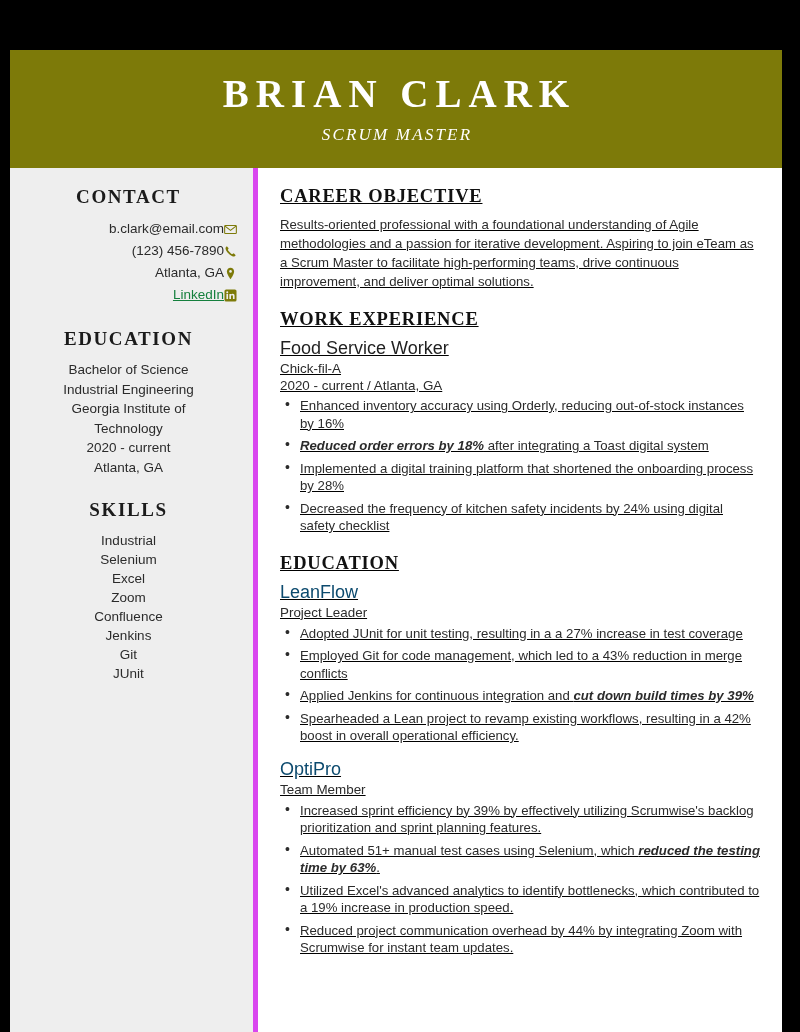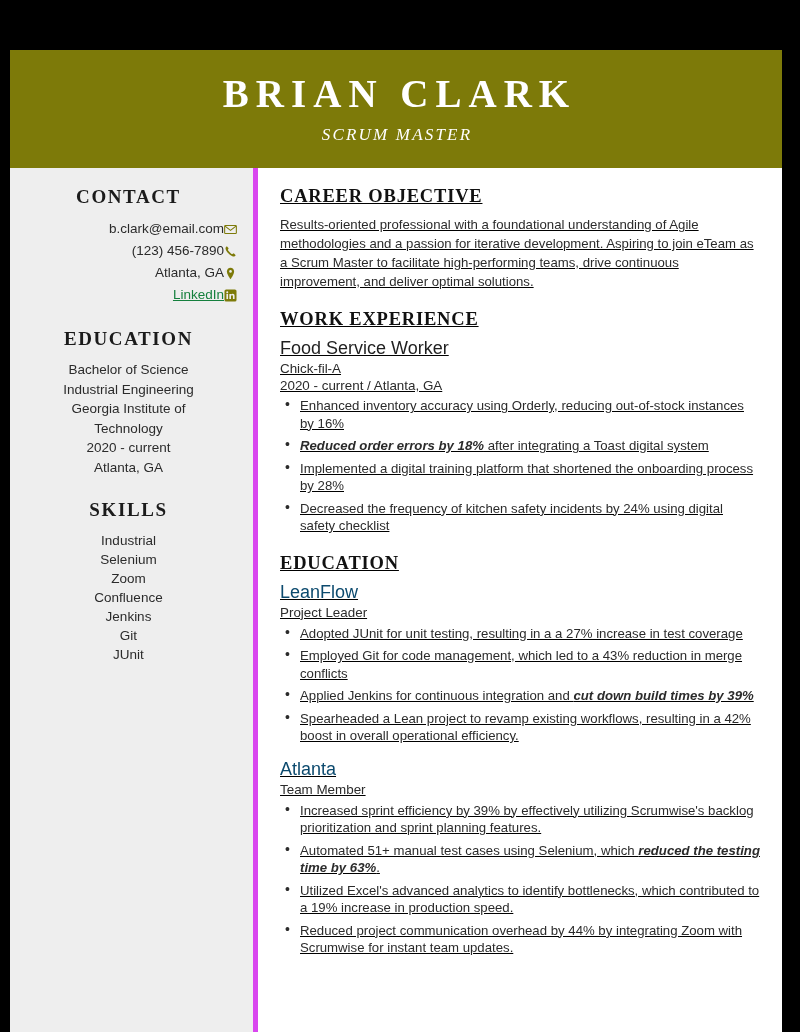--- a/index.html
+++ b/index.html
@@ -244,20 +244,21 @@
         <div class="side-line">Georgia Institute of</div>
         <div class="side-line">Technology</div>
         <div class="side-line">2020 - current</div>
         <div class="side-line">Atlanta, GA</div>
       </div>
 
       <div class="side-block">
         <div class="side-heading">SKILLS</div>
         <div class="skill-line">Industrial</div>
         <div class="skill-line">Selenium</div>
+        <div class="skill-line">Excel</div>
         <div class="skill-line">Zoom</div>
         <div class="skill-line">Confluence</div>
         <div class="skill-line">Jenkins</div>
         <div class="skill-line">Git</div>
         <div class="skill-line">JUnit</div>
       </div>
 
     </div>
 
     <div class="main">
@@ -291,21 +292,21 @@
           <div class="proj-role">Project Leader</div>
           <ul class="bullets">
             <li><span>Adopted JUnit for unit testing, resulting in a a 27% increase in test coverage</span><span class="bi"></span><span></span></li>
             <li><span>Employed Git for code management, which led to a 43% reduction in merge conflicts</span><span class="bi"></span><span></span></li>
             <li><span>Applied Jenkins for continuous integration and </span><span class="bi">cut down build times by 39%</span><span></span></li>
             <li><span>Spearheaded a Lean project to revamp existing workflows, resulting in a 42% boost in overall operational efficiency.</span><span class="bi"></span><span></span></li>
           </ul>
         </div>
 
         <div class="proj-block">
-          <div class="proj-name">Atlanta</div>
+          <div class="proj-name">OptiPro</div>
           <div class="proj-role">Team Member</div>
           <ul class="bullets">
             <li><span>Increased sprint efficiency by 39% by effectively utilizing Scrumwise's backlog prioritization and sprint planning features.</span><span class="bi"></span><span></span></li>
             <li><span>Automated 51+ manual test cases using Selenium, which </span><span class="bi">reduced the testing time by 63%</span><span>.</span></li>
             <li><span>Utilized Excel's advanced analytics to identify bottlenecks, which contributed to a 19% increase in production speed.</span><span class="bi"></span><span></span></li>
             <li><span>Reduced project communication overhead by 44% by integrating Zoom with Scrumwise for instant team updates.</span><span class="bi"></span><span></span></li>
           </ul>
         </div>
 
       </div>

